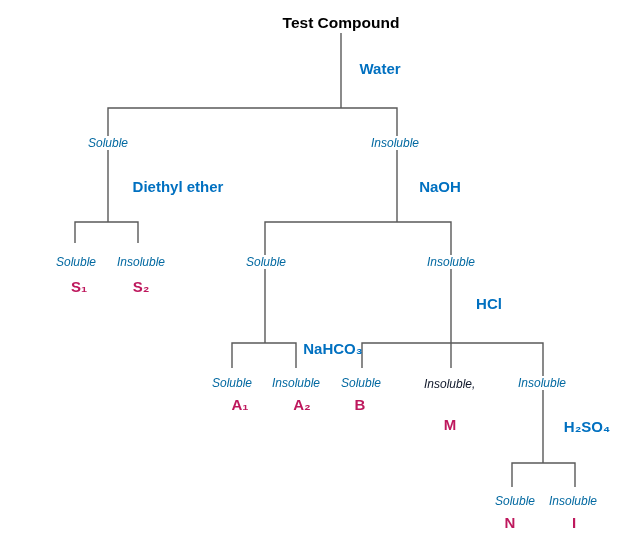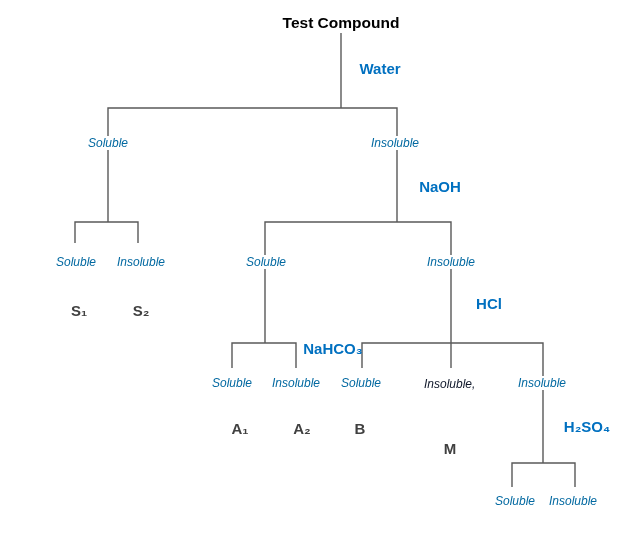--- a/index.html
+++ b/index.html
@@ -41,22 +41,21 @@
     font-style: italic;
     color: #0369a1;
   }
   .mask {
     background: #ffffff;
     padding: 0 3px;
   }
   .group {
     font-size: 15px;
     font-weight: bold;
-    color: #404040;
-    margin-top: 24px;
+    color: #be185d;
   }
   .twoline {
     position: absolute;
     z-index: 2;
     font-size: 12px;
     font-style: italic;
     color: #0f172a;
     line-height: 21px;
     white-space: nowrap;
   }
@@ -79,20 +78,21 @@
       <path d="M512 487 L512 463 L575 463 L575 487"></path>
     </g>
   </svg>
 
   <div class="lbl title" style="left:341px; top:23px;">Test Compound</div>
 
   <div class="lbl reagent" style="left:380px; top:68px;text-align:right;">Water</div>
   <div class="lbl cond mask" style="left:108px; top:143px;">Soluble</div>
   <div class="lbl cond mask" style="left:395px; top:143px;">Insoluble</div>
 
+  <div class="lbl reagent" style="left:178px; top:186px;">Diethyl ether</div>
   <div class="lbl reagent" style="left:440px; top:186px;">NaOH</div>
 
   <div class="lbl cond" style="left:76px; top:262px;">Soluble</div>
   <div class="lbl cond" style="left:141px; top:262px;">Insoluble</div>
   <div class="lbl group" style="left:79px; top:286px;">S₁</div>
   <div class="lbl group" style="left:141px; top:286px;">S₂</div>
 
   <div class="lbl cond mask" style="left:266px; top:262px;">Soluble</div>
   <div class="lbl cond mask" style="left:451px; top:262px;">Insoluble</div>
 

